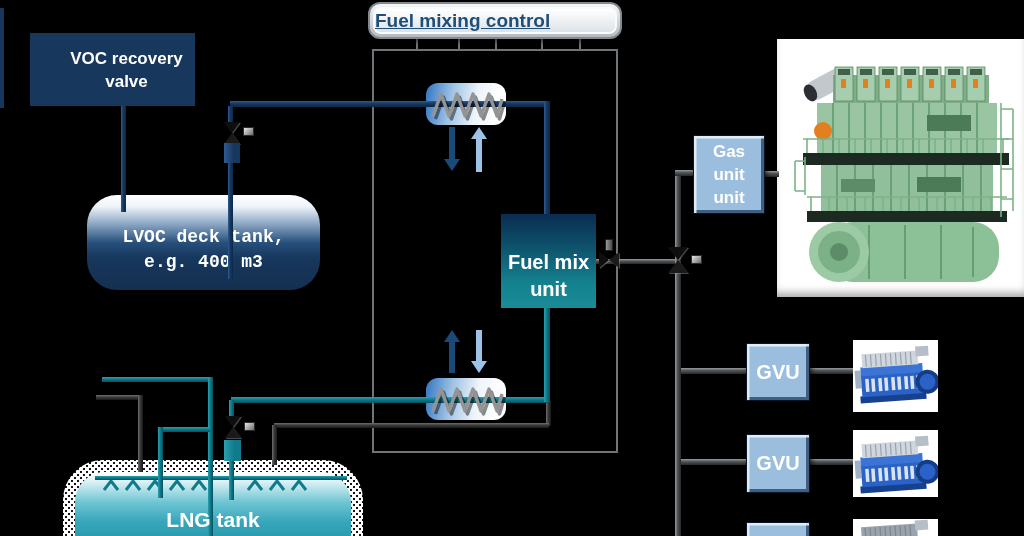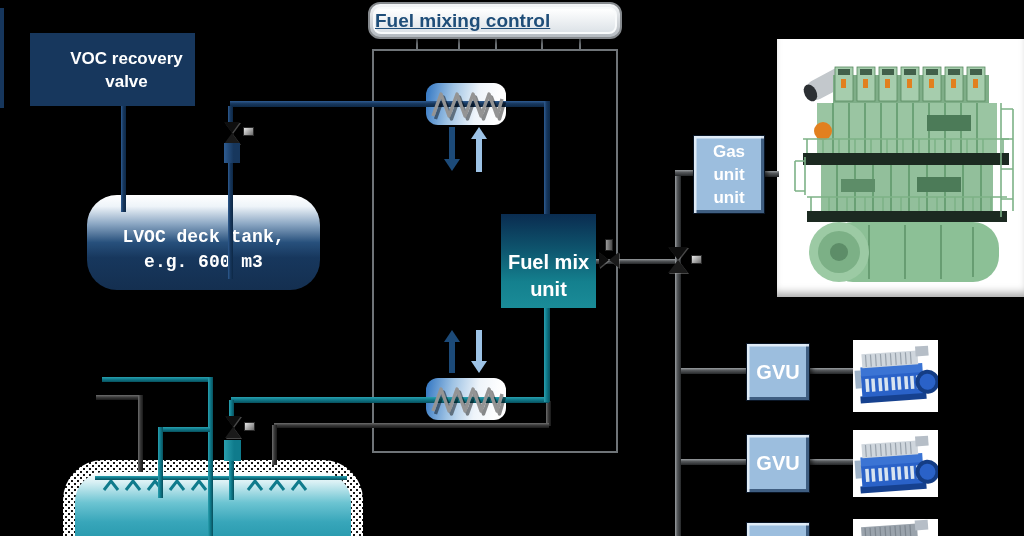--- a/index.html
+++ b/index.html
@@ -212,21 +212,21 @@
   <div class="tick" style="left:579px;"></div>
   <div class="ctl-outer">
     <div class="ctl-inner">
         <span>Fuel mixing control</span>
       </div>
   </div>
 
   <div class="tank-lvoc">
     <div style="font-size:18px;line-height:25px;font-weight:600;font-family:Liberation Mono, monospace;">
       <div>LVOC deck tank,</div>
-      <div>e.g. 600 m3</div>
+      <div>e.g. 400 m3</div>
     </div>
   </div>
   <div class="navybox abs" style="left:30px;top:33px;width:137px;height:73px;font-size:17px;line-height:23px;font-weight:600;">
     <div>VOC recovery</div>
     <div>valve</div>
   </div>
 
   <div class="lng-outer"></div>
   <div class="lng-inner"></div>
   <div class="pipe teal-h" style="left:95px;top:476px;width:252px;height:4px;"></div>
@@ -335,14 +335,15 @@
   </div>
 
   <div class="unit3d abs gvu" style="left:746px;top:343px;width:62px;height:56px;">
     <div>GVU</div>
   </div>
   <div class="unit3d abs gvu" style="left:746px;top:434px;width:62px;height:57px;">
     <div>GVU</div>
   </div>
   <div class="unit3d abs gvu" style="left:746px;top:522px;width:62px;height:30px;"></div>
 
+  <div class="lng-label">LNG tank</div>
 
 </div>
 
 </body></html>

